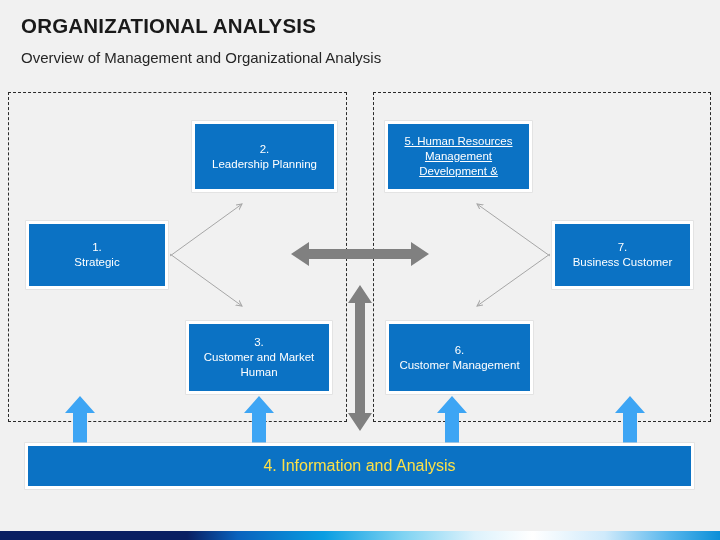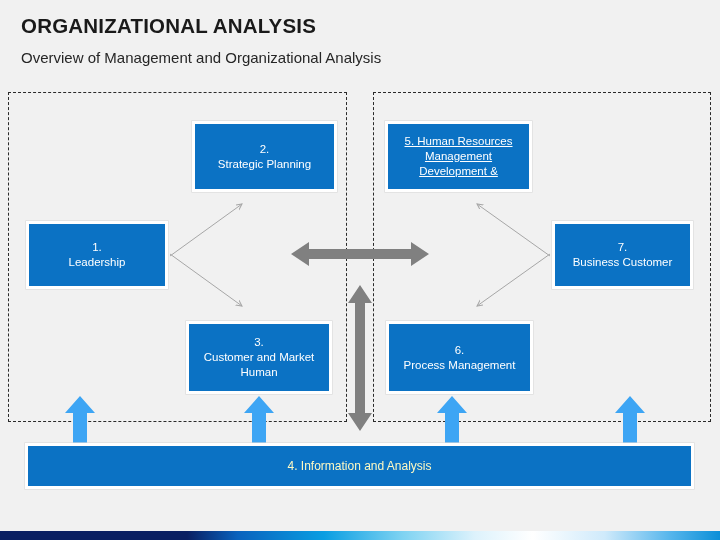--- a/index.html
+++ b/index.html
@@ -81,22 +81,22 @@
   #bottom-bar {
     position: absolute;
     left: 25px;
     top: 443px;
     width: 669px;
     height: 46px;
     box-sizing: border-box;
     background: #0b72c4;
     border: 3px solid #ffffff;
     box-shadow: 0 0 0 0.6px #d9d9d9;
-    color: #fef9c3;
-    font-size: 12px;
+    color: #fde047;
+    font-size: 16px;
     display: flex;
     align-items: center;
     justify-content: center;
   }
 
   
   .up-arrow {
     position: absolute;
     width: 30px;
     height: 50px;
@@ -159,28 +159,28 @@
 
   <div id="title">ORGANIZATIONAL ANALYSIS</div>
   <div id="subtitle">Overview of Management and Organizational Analysis</div>
 
   <div id="region-left" class="dashed-region"></div>
   <div id="region-right" class="dashed-region"></div>
 
   <div id="box1" class="pbox">
     <span class="lines">
       <span class="ln">1.</span>
-      <span class="ln">Leadership</span>
+      <span class="ln">Strategic</span>
     </span>
   </div>
 
   <div id="box2" class="pbox">
     <span class="lines">
       <span class="ln">2.</span>
-      <span class="ln">Strategic Planning</span>
+      <span class="ln">Leadership Planning</span>
     </span>
   </div>
 
   <div id="box3" class="pbox">
     <span class="lines">
       <span class="ln">3.</span>
       <span class="ln">Customer and Market</span>
       <span class="ln">Human</span>
     </span>
   </div>
@@ -189,21 +189,21 @@
     <span class="lines">
       <span class="ln">5. Human Resources</span>
       <span class="ln">Management</span>
       <span class="ln">Development &amp;</span>
     </span>
   </div>
 
   <div id="box6" class="pbox">
     <span class="lines">
       <span class="ln">6.</span>
-      <span class="ln">Process Management</span>
+      <span class="ln">Customer Management</span>
     </span>
   </div>
 
   <div id="box7" class="pbox">
     <span class="lines">
       <span class="ln">7.</span>
       <span class="ln">Business Customer</span>
     </span>
   </div>
 

